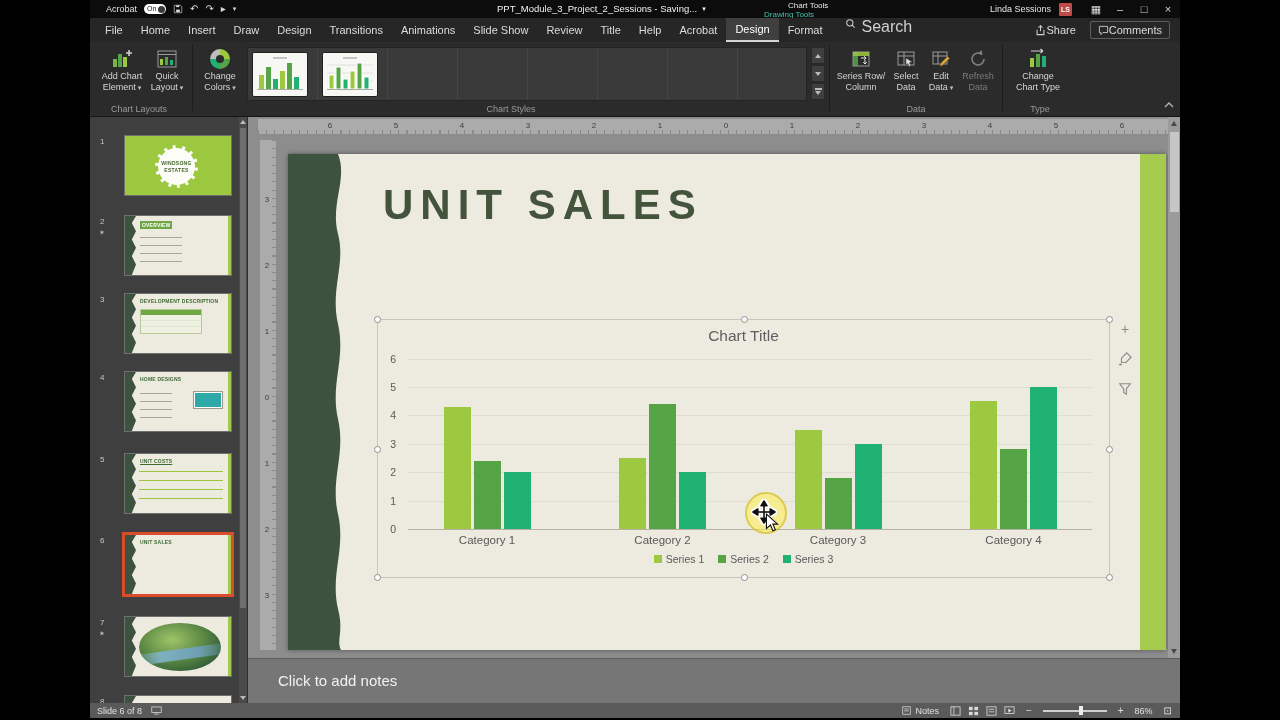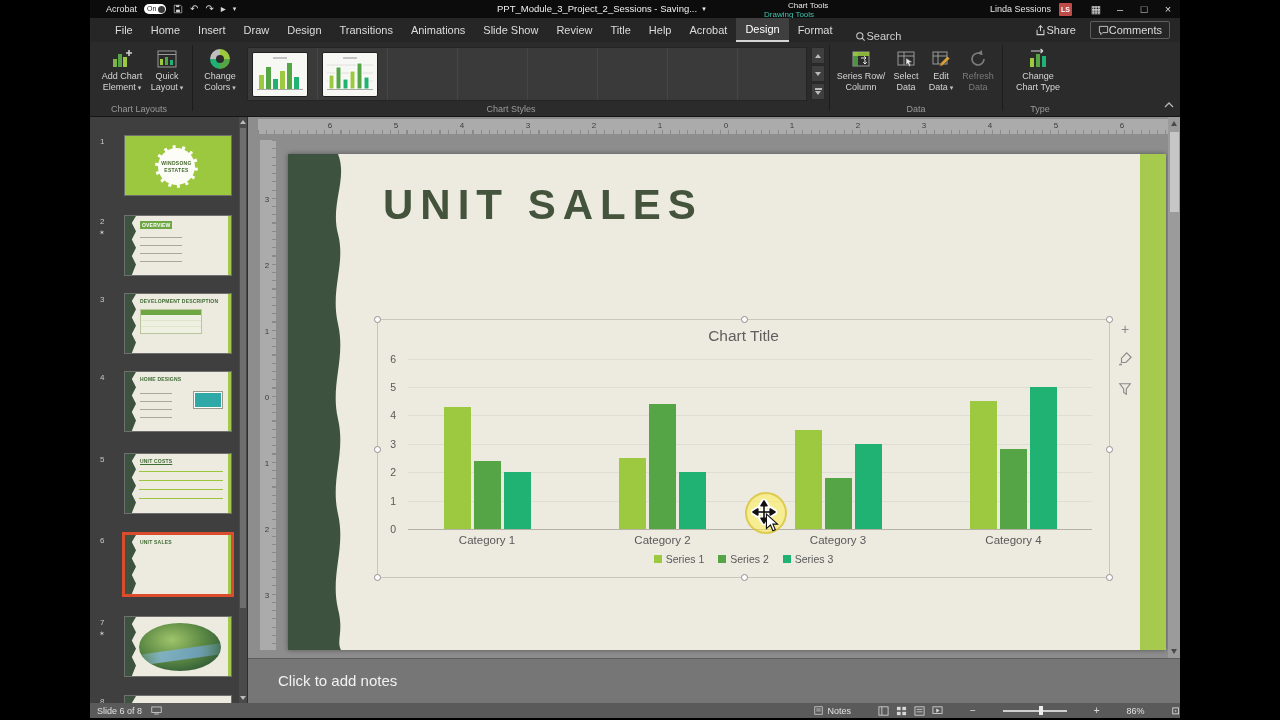--- a/index.html
+++ b/index.html
@@ -18,24 +18,24 @@
 .doc-title{position:absolute;left:407px;top:0;line-height:18px;font-size:9.5px;color:#f0f0f0;display:flex;gap:5px;align-items:center}
 .ctx1{position:absolute;left:698px;top:1px;font-size:8px;color:#e8e8e8}
 .ctx2{position:absolute;left:674px;top:9.5px;font-size:8px;color:#3fc4ae}
 .tb-right{position:absolute;right:0;top:0;height:18px;display:flex;align-items:center}
 .tb-right .uname{margin-right:8px}
 .avatar{width:13px;height:13px;background:#BE4B48;color:#fff;font-size:7px;font-weight:bold;display:flex;align-items:center;justify-content:center;border-radius:1px;margin-right:12px}
 .winbtn{width:24px;text-align:center;font-size:11px;line-height:18px;color:#d9d9d9}
 
 
 .tabrow{position:absolute;left:0;top:18px;width:1090px;height:24px;background:#262626;display:flex;align-items:stretch}
-.tabs{display:flex;padding-left:16px}
+.tabs{display:flex;padding-left:6px}
 .tab{padding:0 9px;line-height:24px;font-size:11px;color:#dcdcdc;white-space:nowrap}
 .tab.active{background:#3f3f3f;color:#fff;border-bottom:2px solid #d5d5d5;line-height:22px}
-.searchbox{display:flex;align-items:flex-end;margin-left:14px;color:#cfcfcf;font-size:11px}
+.searchbox{display:flex;align-items:flex-start;gap:5px;margin-left:14px;color:#cfcfcf;font-size:16px}
 .tr-right{margin-left:auto;display:flex;align-items:center;gap:14px;padding-right:10px;font-size:11px;color:#dcdcdc}
 .sharebtn,.commentsbtn{display:flex;align-items:center;}
 .commentsbtn{border:1px solid #5e5e5e;border-radius:2px;padding:2px 7px}
 
 
 .ribbon{position:absolute;left:0;top:42px;width:1090px;height:75px;background:#2b2b2b;border-bottom:1px solid #151515;display:flex;align-items:flex-start}
 .rgroup{position:relative;height:74px;display:flex;align-items:flex-start;padding-top:3px}
 .glabel{position:absolute;bottom:2px;left:0;right:0;text-align:center;font-size:9px;color:#9a9a9a;white-space:nowrap}
 .rdiv{width:1px;background:#1c1c1c;height:66px;margin:3px 4px 0}
 .bigbtn{display:flex;flex-direction:column;align-items:center;padding-top:2px}
@@ -119,21 +119,21 @@
 .varrow{position:absolute;left:0;width:12px;height:13px;background:#9b9b9b;display:flex;align-items:center;justify-content:center}
 .varrow.up{top:0}.varrow.down{bottom:0}
 .vthumb{position:absolute;left:1.5px;top:15px;width:9px;height:80px;background:#c6c6c6}
 .tri-up-d{width:0;height:0;border-left:3.5px solid transparent;border-right:3.5px solid transparent;border-bottom:5px solid #4a4a4a}
 .tri-down-d{width:0;height:0;border-left:3.5px solid transparent;border-right:3.5px solid transparent;border-top:5px solid #4a4a4a}
 
 
 .notes{position:absolute;left:158px;top:658px;width:932px;height:45px;background:#767676;border-top:1px solid #5e5e5e;color:#f2f2f2;font-size:15px;padding:13px 0 0 30px}
 .statusbar{position:absolute;left:0;top:703px;width:1090px;height:15px;background:#5a5a5a;display:flex;align-items:center;color:#e0e0e0;font-size:9px}
 .sb-left{display:flex;align-items:center;gap:9px;margin-left:7px}
-.sb-right{margin-left:auto;display:flex;align-items:center;gap:27px;}
+.sb-right{margin-left:auto;display:flex;align-items:center;gap:11px;padding-right:8px}
 .sb-notes{display:flex;align-items:center;gap:4px}
 .viewicons{display:flex;align-items:center;gap:7px}
 .zoom-slider{position:relative;width:64px;height:2px;background:#cfcfcf}
 .zoom-thumb{position:absolute;left:36px;top:-3.5px;width:4px;height:9px;background:#ededed}
 .sb-glyph{font-size:10px;line-height:15px}
 .black-bottom{position:absolute;left:0;top:718px;width:1280px;height:2px;background:#000}
 </style>
 </head>
 <body>
 

